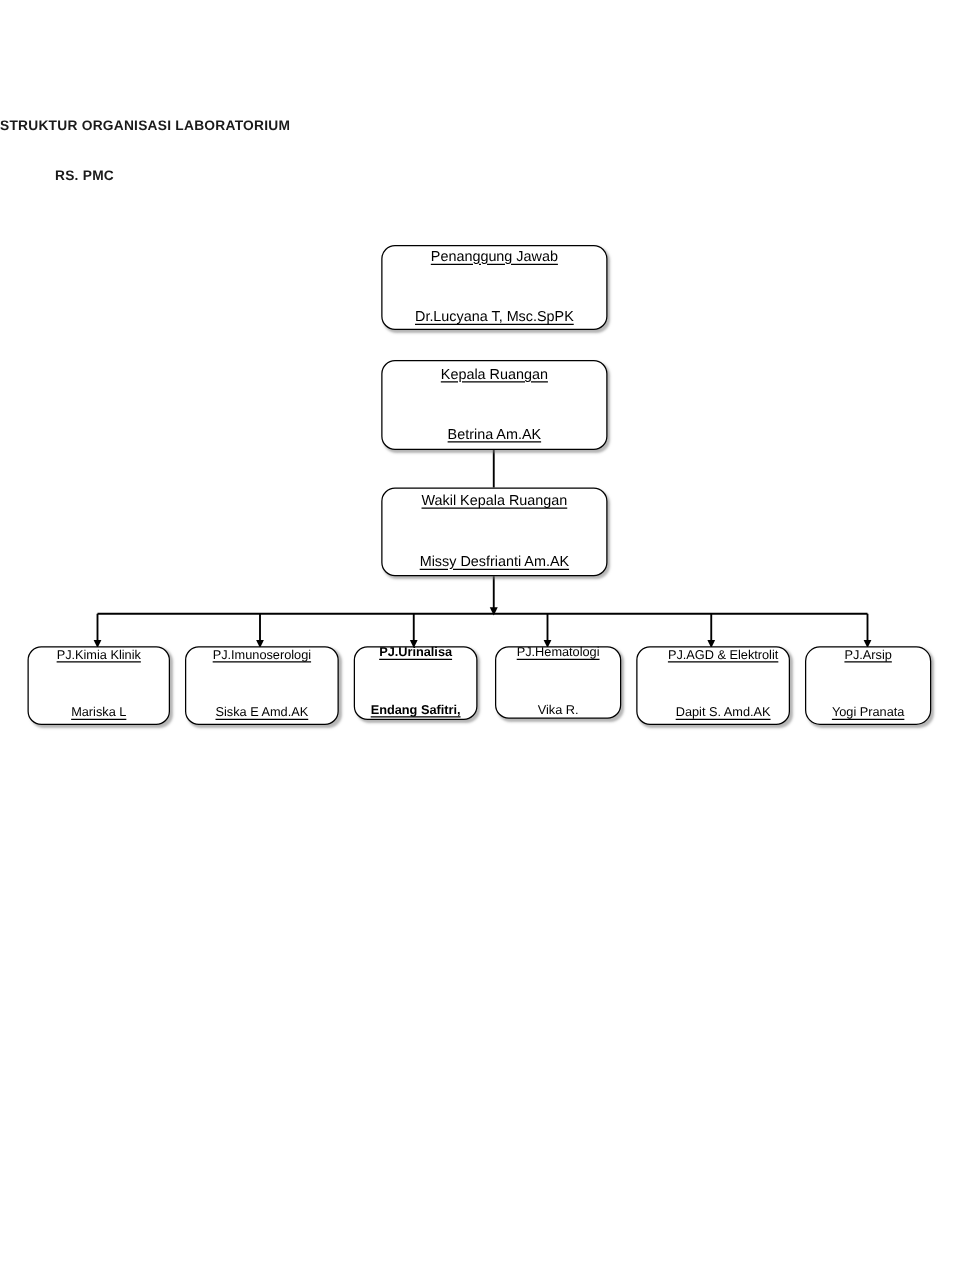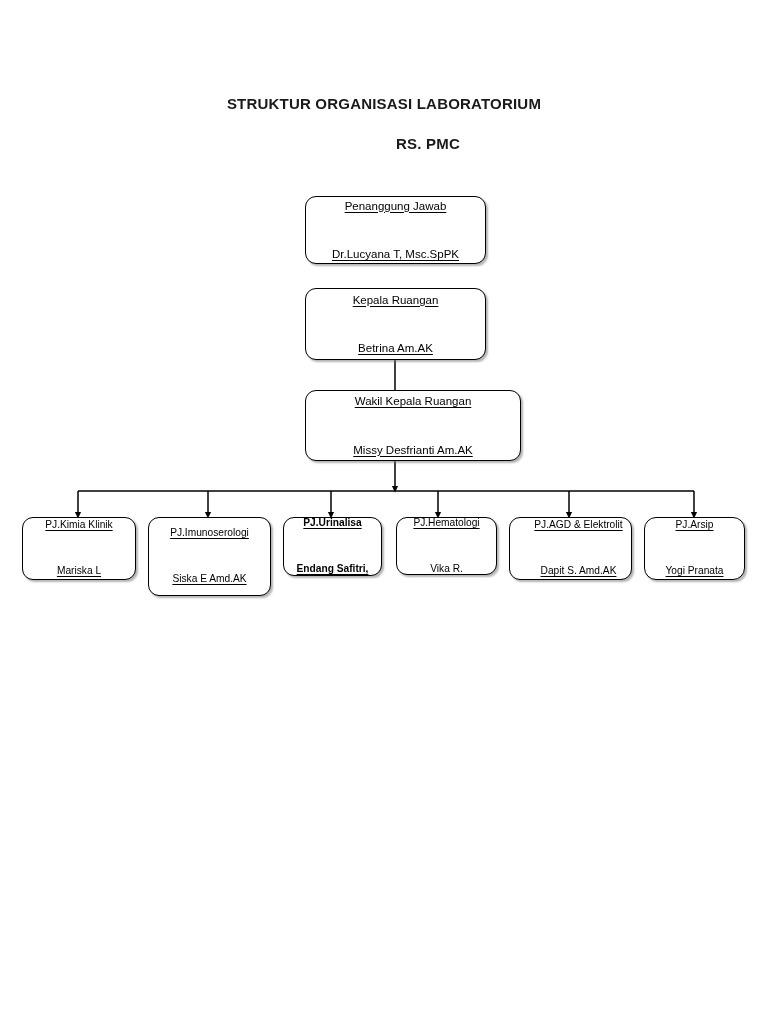--- a/index.html
+++ b/index.html
@@ -21,23 +21,22 @@
     left: 0;
     top: 0;
     width: 768px;
     height: 1024px;
   }
 
   
   .title {
     position: absolute;
     width: 768px;
-    text-align: center;
     font-weight: bold;
-    font-size: 15px;
+    font-size: 11px;
     letter-spacing: 0.2px;
     color: #1a1a1a;
   }
   #title-line-1 { top: 95px; }
   #title-line-2 { top: 135px; padding-left: 44px; }
 
   
   #connectors {
     position: absolute;
     left: 0;
@@ -117,31 +116,31 @@
   <div class="node top" style="left:305px; top:196px; width:181px; height:68px;">
     <div class="line role underline">Penanggung Jawab</div>
     <div class="line person underline">Dr.Lucyana T, Msc.SpPK</div>
   </div>
 
   <div class="node top" style="left:305px; top:288px; width:181px; height:72px;">
     <div class="line role underline">Kepala Ruangan</div>
     <div class="line person underline">Betrina Am.AK</div>
   </div>
 
-  <div class="node top" style="left:305px; top:390px; width:216px; height:71px;">
+  <div class="node top" style="left:305px; top:390px; width:181px; height:71px;">
     <div class="line role underline">Wakil Kepala Ruangan</div>
     <div class="line person underline">Missy Desfrianti Am.AK</div>
   </div>
 
   <div class="node leaf" style="left:22px; top:517px; width:114px; height:63px;">
     <div class="line role underline">PJ.Kimia Klinik</div>
     <div class="line person underline">Mariska L</div>
   </div>
 
-  <div class="node leaf" style="left:148px; top:517px; width:123px; height:79px;">
+  <div class="node leaf" style="left:148px; top:517px; width:123px; height:63px;">
     <div class="line role underline">PJ.Imunoserologi</div>
     <div class="line person underline">Siska E Amd.AK</div>
   </div>
 
   <div class="node leaf" style="left:283px; top:517px; width:99px; height:59px;font-weight:bold;">
     <div class="line role underline">PJ.Urinalisa</div>
     <div class="line person underline">Endang Safitri,</div>
   </div>
 
   <div class="node leaf" style="left:396px; top:517px; width:101px; height:58px;">

